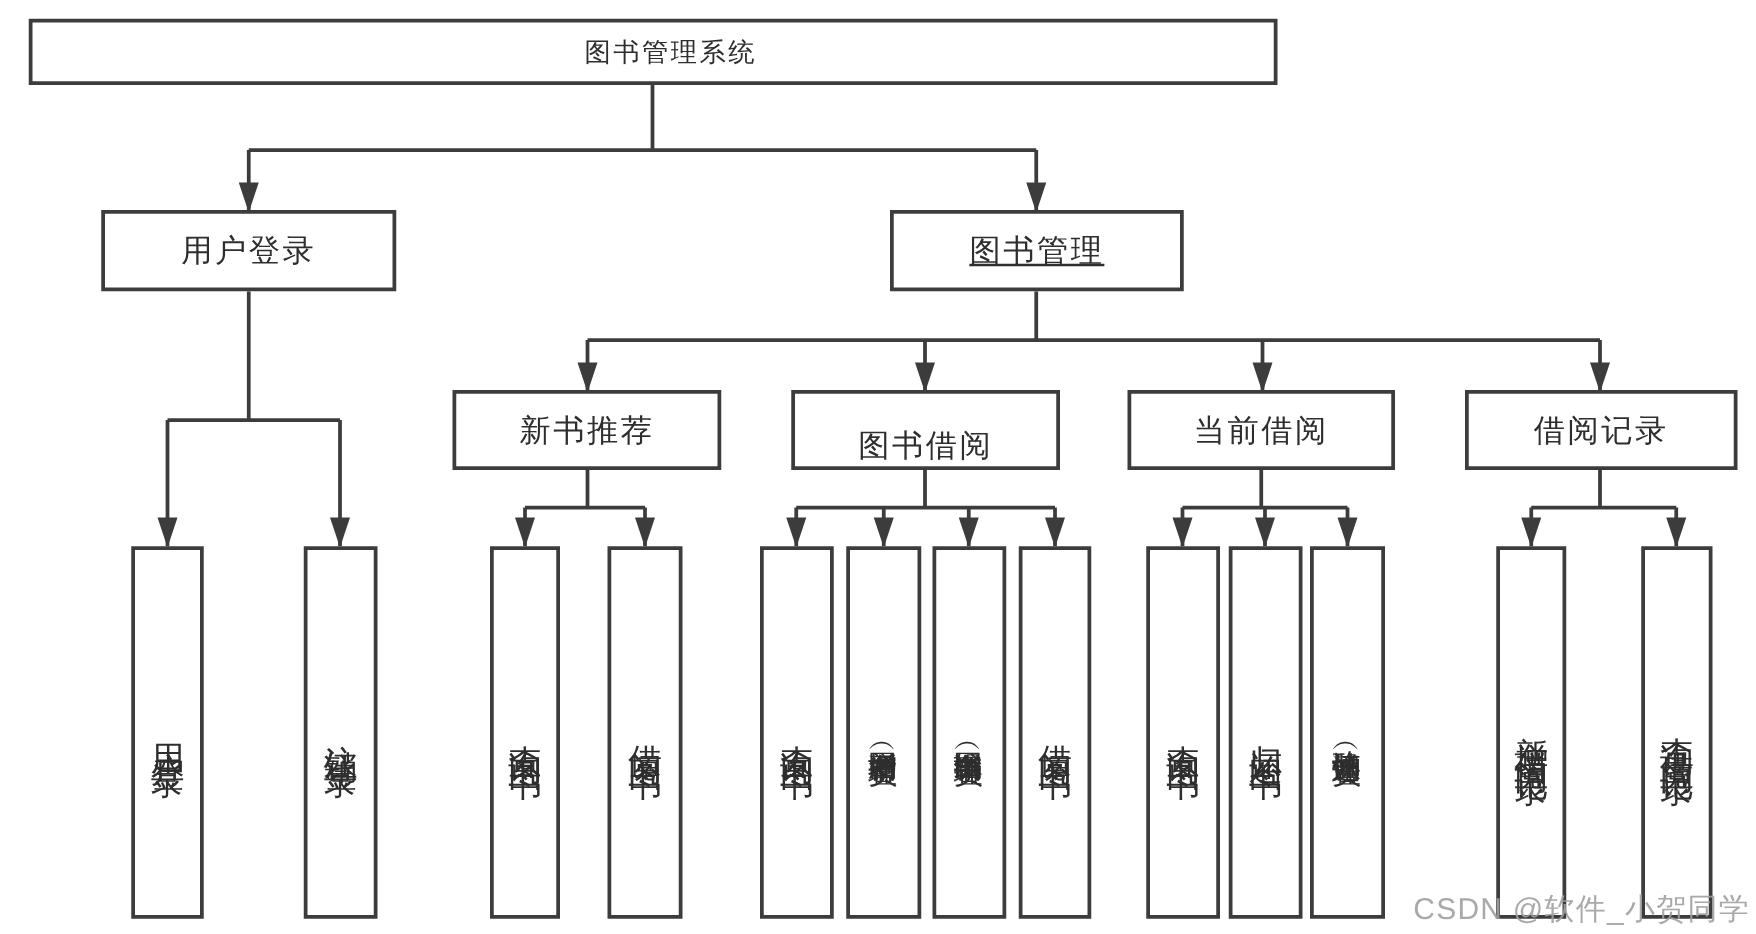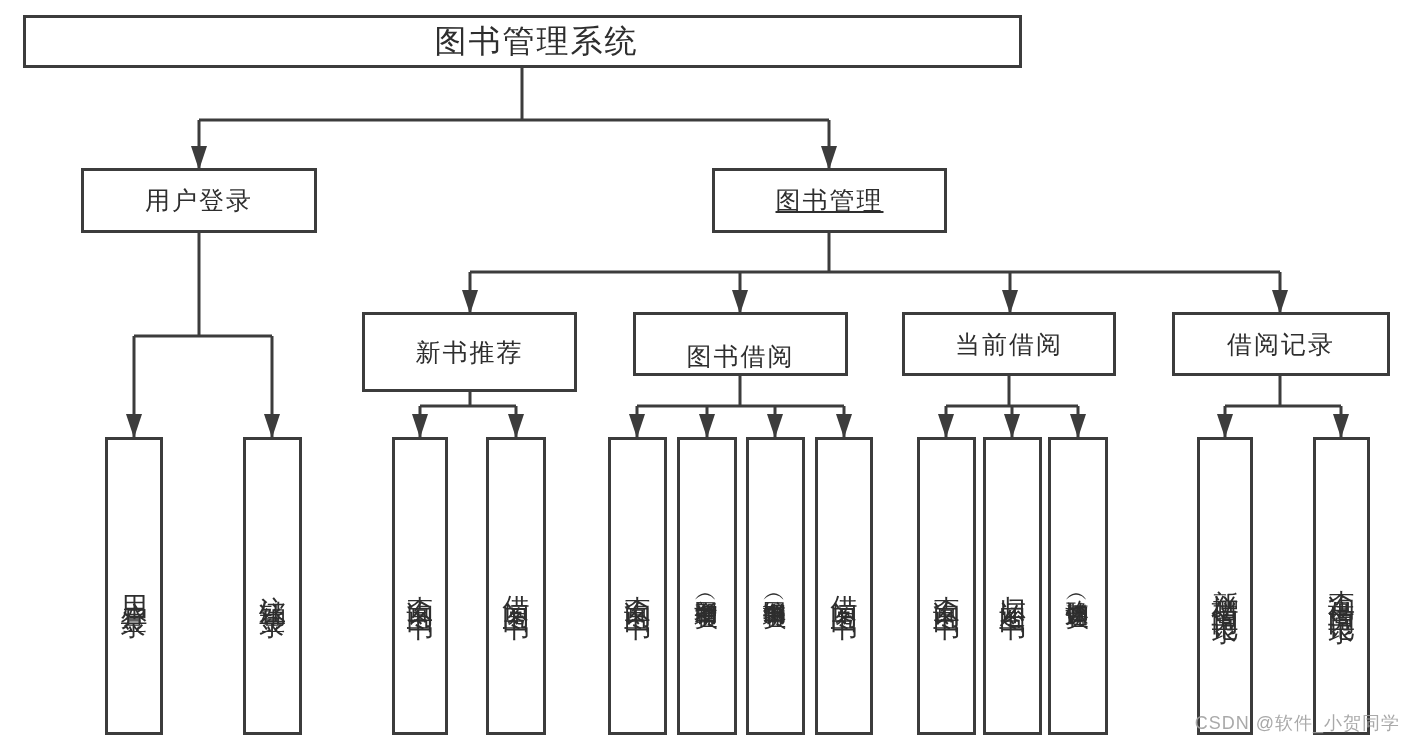--- a/index.html
+++ b/index.html
@@ -26,21 +26,21 @@
     position:absolute;
     box-sizing:border-box;
     border:3px solid var(--line);
     background:var(--bg);
     display:flex;align-items:center;justify-content:center;
     color:var(--text);
     z-index:2;
     letter-spacing:2px;
     font-size:25px;
   }
-  .hnode.root{font-size:32px;padding-left:28px;}
+  .hnode.root{font-size:21px;padding-left:28px;}
   .vnode{
     position:absolute;
     top:437px;height:298px;
     box-sizing:border-box;
     border:3px solid var(--line);
     background:var(--bg);
     display:flex;align-items:center;justify-content:center;
     color:var(--text);
     z-index:2;
   }
@@ -52,21 +52,21 @@
     letter-spacing:6px;
     color:var(--text);
   }
   .vnode.small .vtext{
     font-size:23px;
     letter-spacing:1px;
   }
   .watermark{
     position:absolute;
     right:5px;top:711px;
-    font-size:18px;
+    font-size:24px;
     color:var(--wm);
     opacity:0.9;
     z-index:3;
     letter-spacing:1px;
     white-space:nowrap;
   }
 </style>
 </head>
 <body>
 
@@ -113,21 +113,21 @@
     <span>图书管理系统</span>
   </div>
 
   <div class="hnode" style="left:81px;top:168px;width:236px;height:65px;">
     <span>用户登录</span>
   </div>
   <div class="hnode" style="left:712px;top:168px;width:235px;height:65px;text-decoration:underline;">
     <span>图书管理</span>
   </div>
 
-  <div class="hnode" style="left:362px;top:312px;width:215px;height:80px;">
+  <div class="hnode" style="left:362px;top:312px;width:215px;height:64px;">
     <span>新书推荐</span>
   </div>
   <div class="hnode" style="left:633px;top:312px;width:215px;height:64px;align-items:flex-end;">
     <span>图书借阅</span>
   </div>
   <div class="hnode" style="left:1172px;top:312px;width:218px;height:64px;">
     <span>借阅记录</span>
   </div>
   <div class="hnode" style="left:902px;top:312px;width:214px;height:64px;">
     <span>当前借阅</span>

